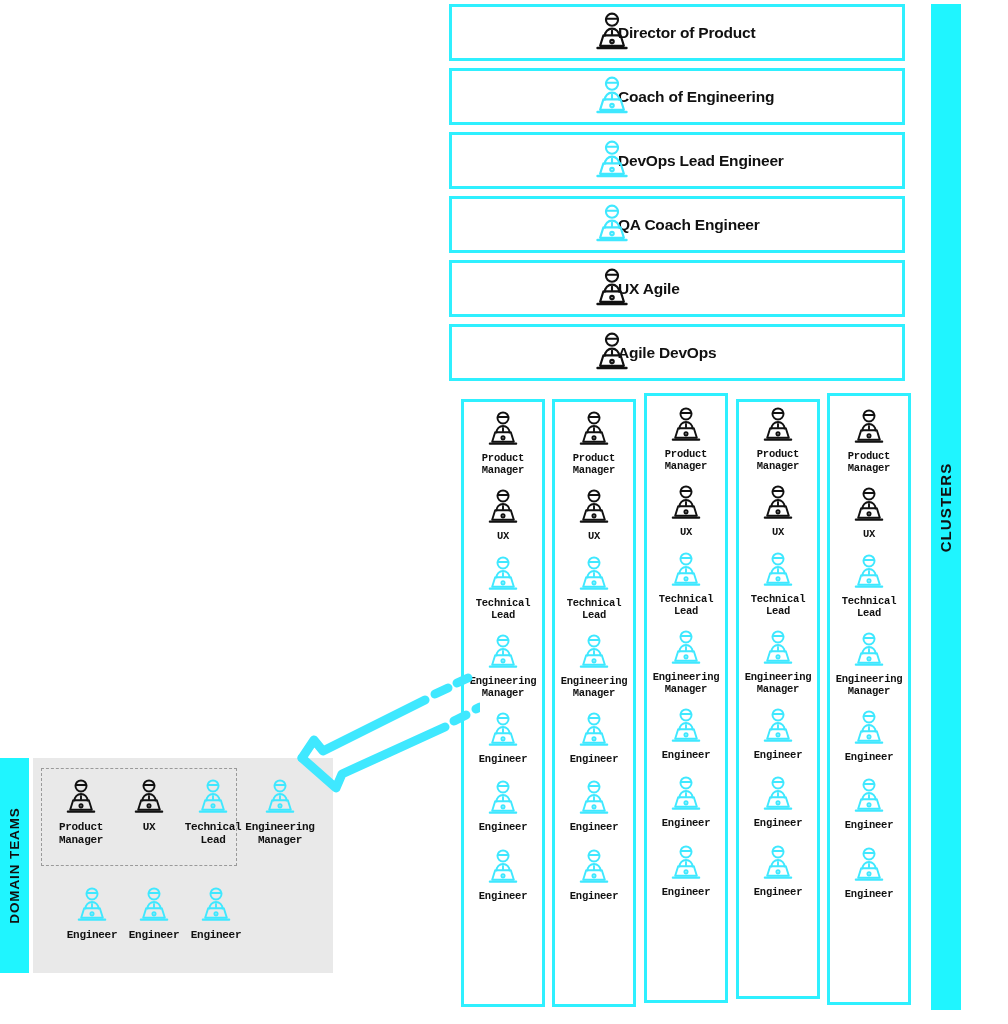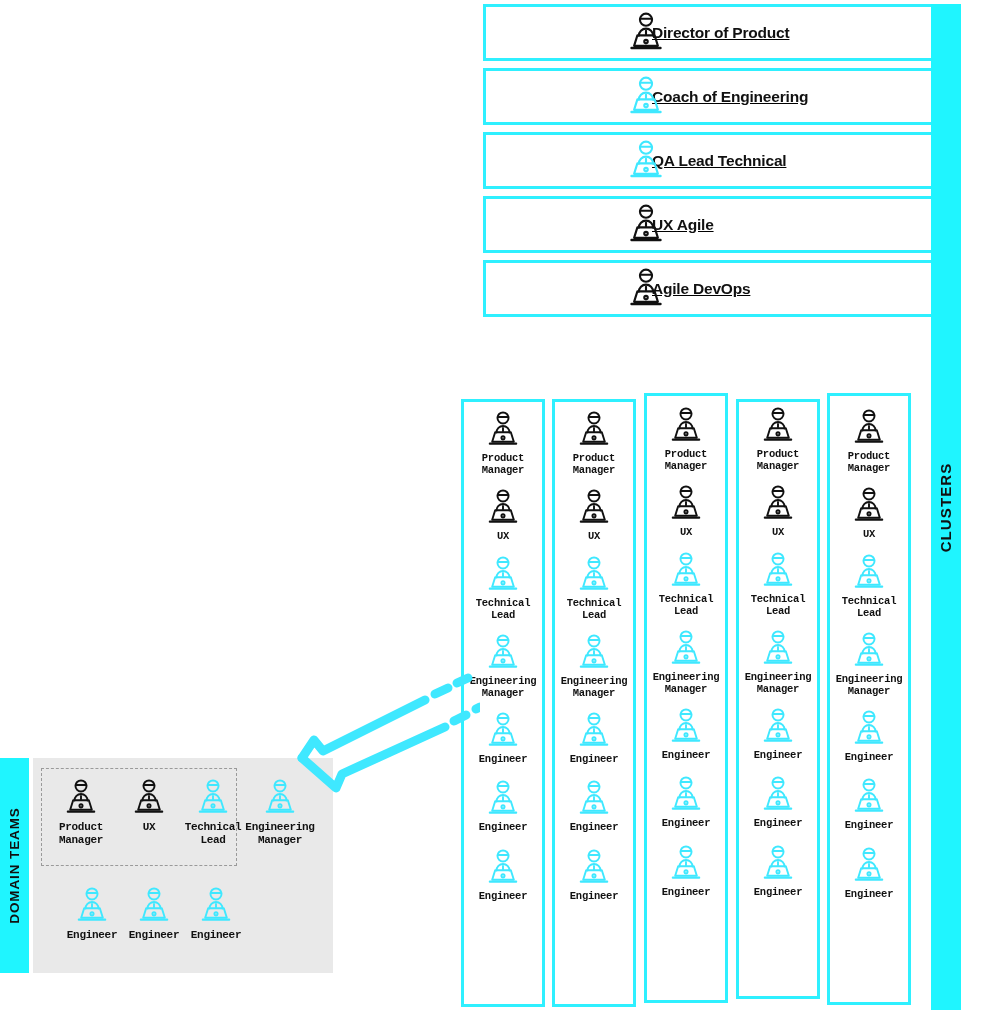--- a/index.html
+++ b/index.html
@@ -16,24 +16,23 @@
   }
 
   
   .person-icon { display: block; }
   .person-icon.dark { color: #111111; }
   .person-icon.cyan { color: #3FE8FF; }
 
   
   #leadership {
     position: absolute;
-    left: 483px;
+    left: 449px;
     top: 4px;
     width: 456px;
-    text-decoration: underline;
   }
   .lead-card {
     box-sizing: border-box;
     height: 57px;
     margin-bottom: 7px;
     border: 3px solid #2FF0FF;
     background: #ffffff;
     display: flex;
     align-items: center;
     padding-left: 130px;
@@ -224,21 +223,37 @@
             <circle cx="24" cy="9.5" r="6.6"></circle>
             <line x1="17.6" y1="8.4" x2="30.4" y2="8.4"></line>
             <path d="M16.2 27.0 a7.8 7.8 0 0 1 15.6 0"></path>
             <line x1="24" y1="21.6" x2="24" y2="25.4"></line>
             <path d="M14.6 26.6 h18.8 l3.6 11.4 H11.0 Z"></path>
             <circle cx="24" cy="33.4" r="1.9"></circle>
             <line x1="8.2" y1="40.4" x2="39.8" y2="40.4" stroke-width="2.6"></line>
           </g>
         </svg>
       </span>
-      <span class="lead-label">QA Lead Technical</span>
+      <span class="lead-label">DevOps Lead Engineer</span>
+    </div>
+    <div class="lead-card">
+      <span class="lead-icon">
+        <svg class="person-icon cyan" width="44" height="44" viewBox="0 0 48 48">
+          <g fill="none" stroke="currentColor" stroke-width="2.3" stroke-linecap="round" stroke-linejoin="round">
+            <circle cx="24" cy="9.5" r="6.6"></circle>
+            <line x1="17.6" y1="8.4" x2="30.4" y2="8.4"></line>
+            <path d="M16.2 27.0 a7.8 7.8 0 0 1 15.6 0"></path>
+            <line x1="24" y1="21.6" x2="24" y2="25.4"></line>
+            <path d="M14.6 26.6 h18.8 l3.6 11.4 H11.0 Z"></path>
+            <circle cx="24" cy="33.4" r="1.9"></circle>
+            <line x1="8.2" y1="40.4" x2="39.8" y2="40.4" stroke-width="2.6"></line>
+          </g>
+        </svg>
+      </span>
+      <span class="lead-label">QA Coach Engineer</span>
     </div>
     <div class="lead-card">
       <span class="lead-icon">
         <svg class="person-icon dark" width="44" height="44" viewBox="0 0 48 48">
           <g fill="none" stroke="currentColor" stroke-width="2.3" stroke-linecap="round" stroke-linejoin="round">
             <circle cx="24" cy="9.5" r="6.6"></circle>
             <line x1="17.6" y1="8.4" x2="30.4" y2="8.4"></line>
             <path d="M16.2 27.0 a7.8 7.8 0 0 1 15.6 0"></path>
             <line x1="24" y1="21.6" x2="24" y2="25.4"></line>
             <path d="M14.6 26.6 h18.8 l3.6 11.4 H11.0 Z"></path>

